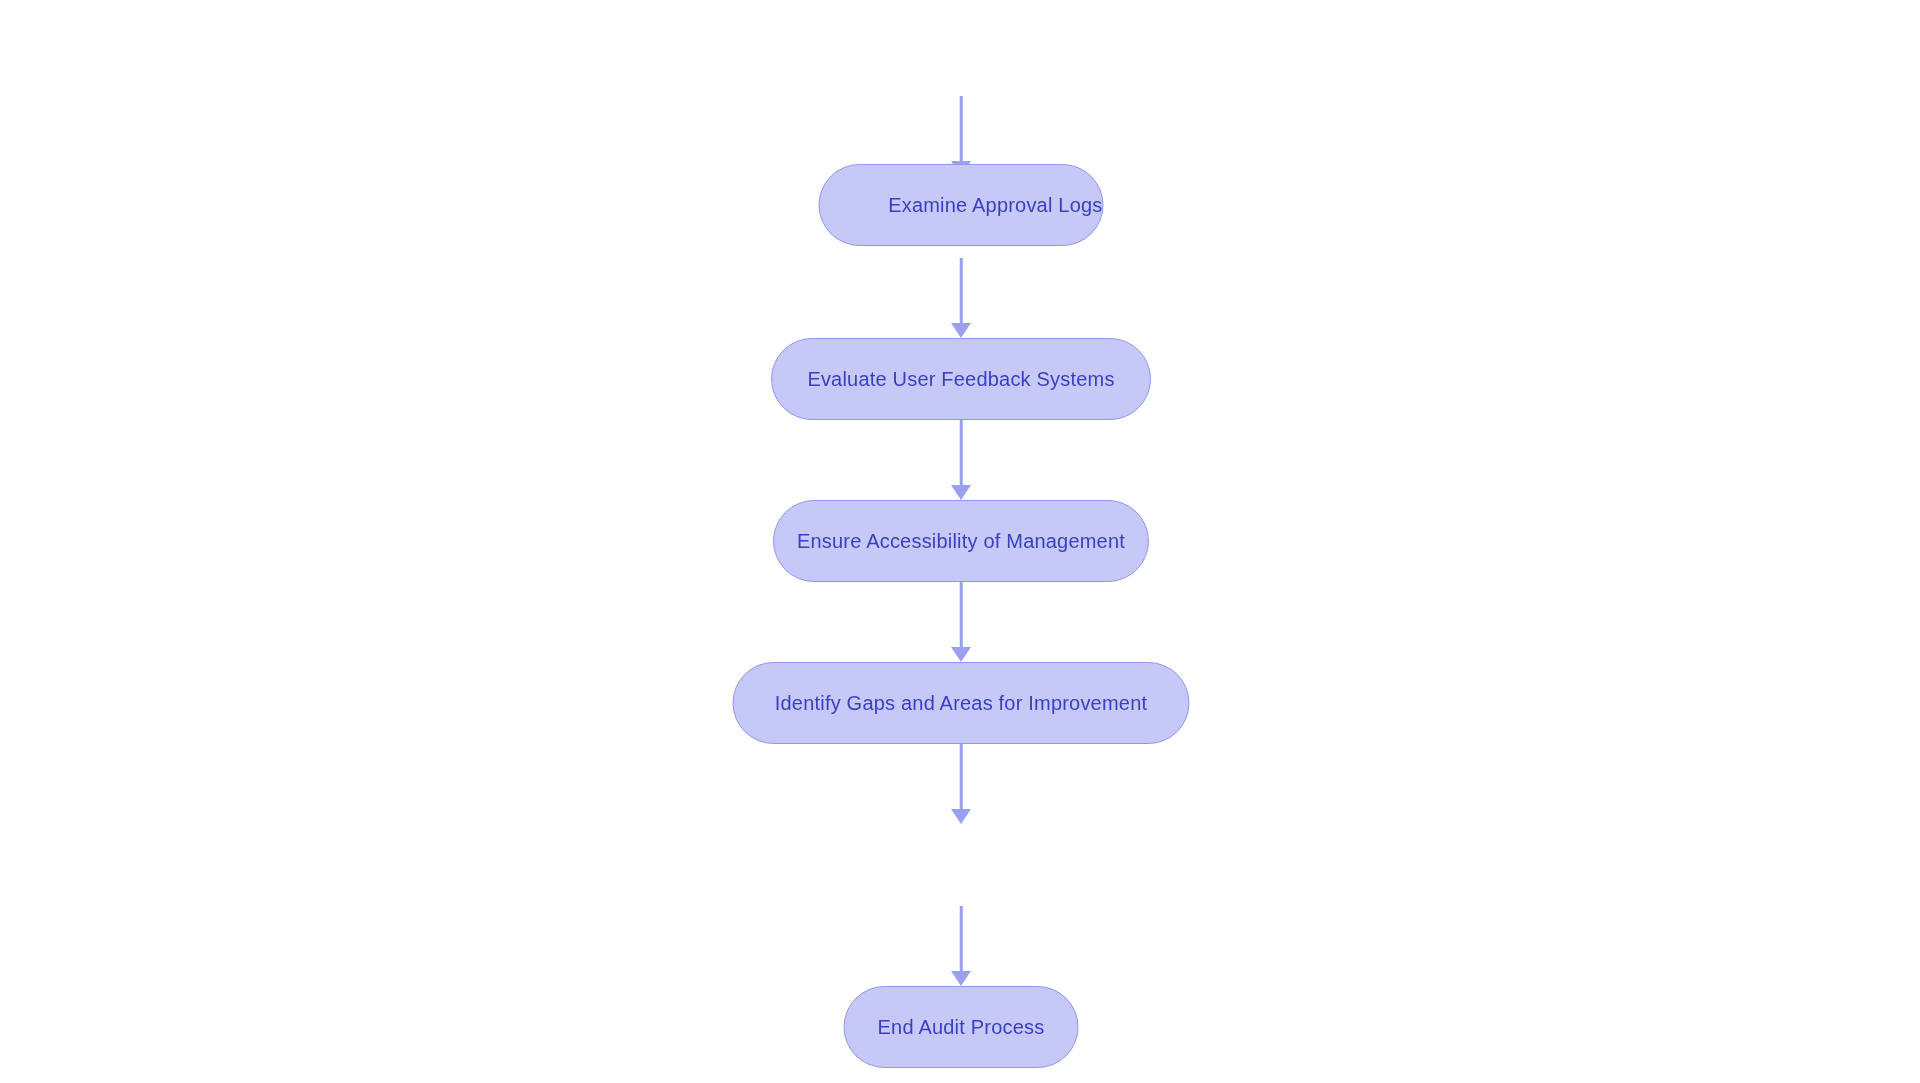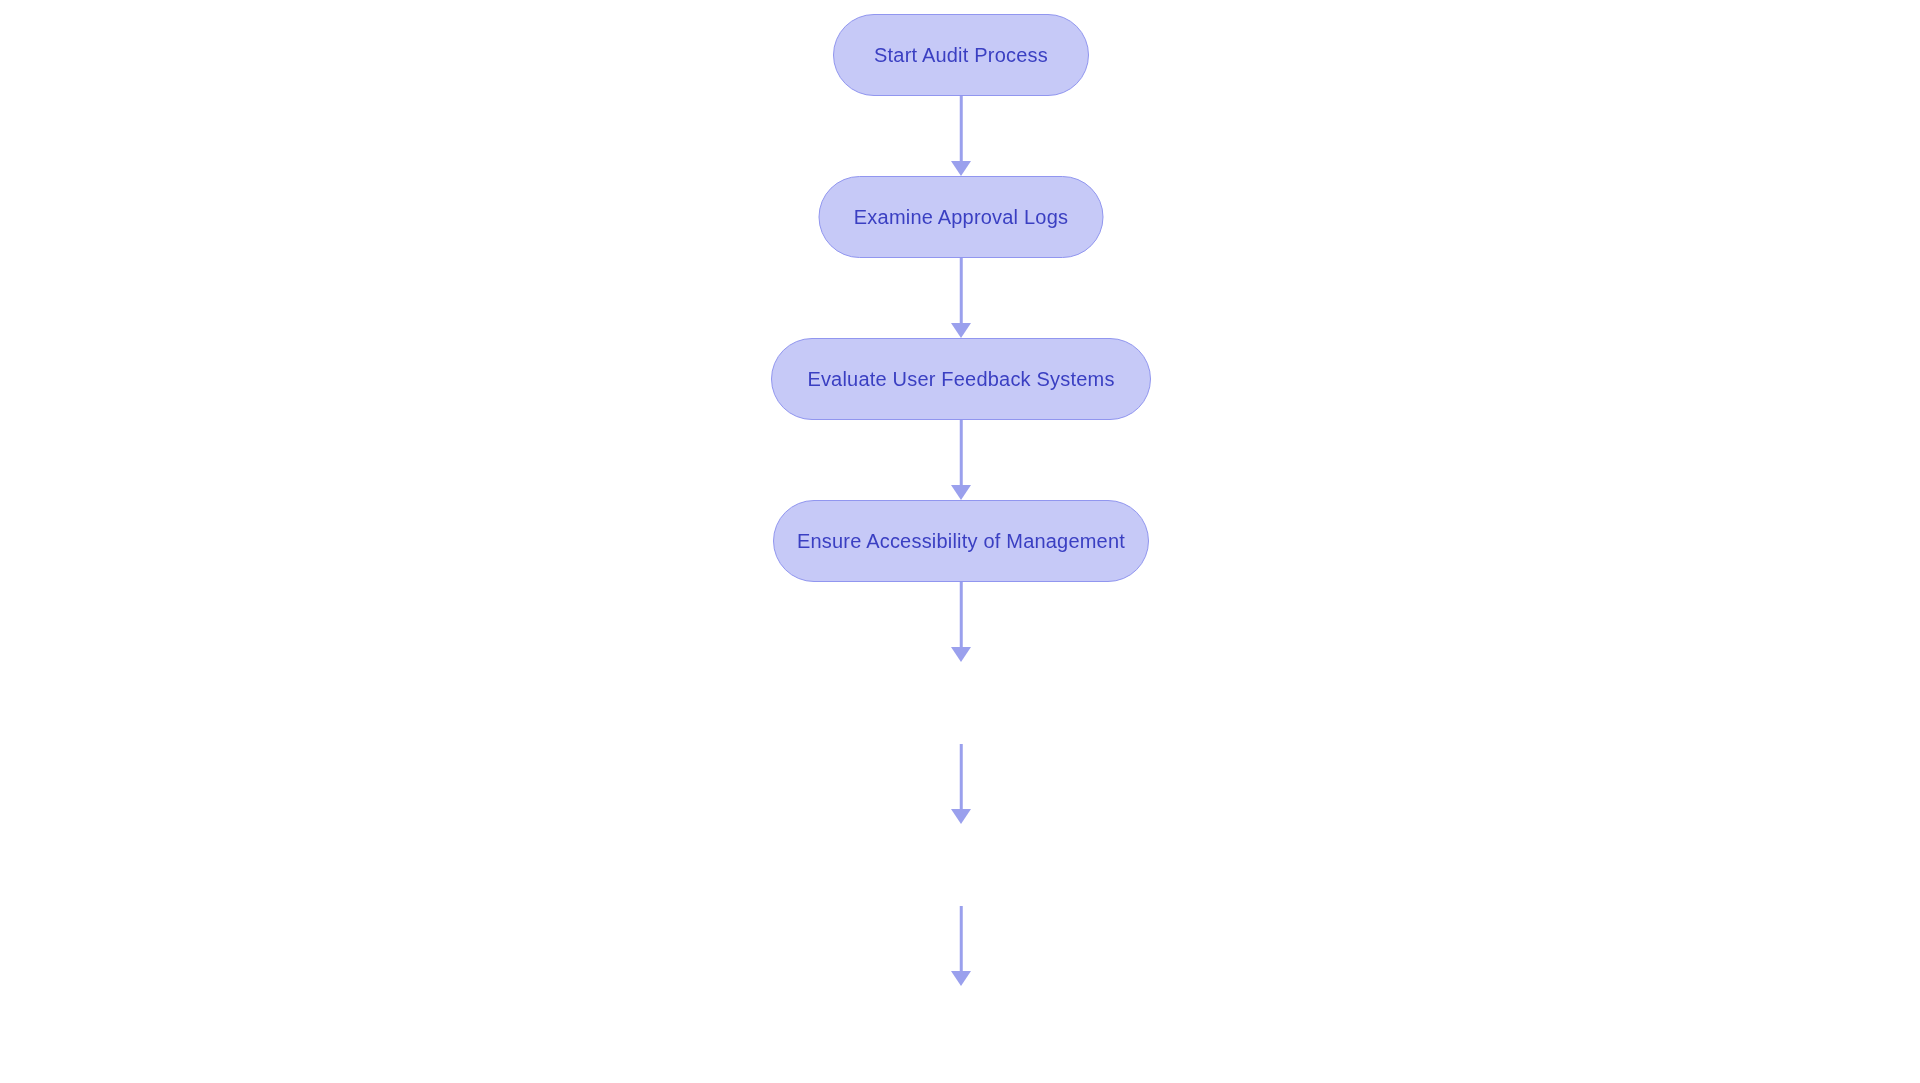--- a/index.html
+++ b/index.html
@@ -32,21 +32,21 @@
     color: var(--node-text);
     display: flex;
     align-items: center;
     justify-content: center;
     font-size: 20px;
     letter-spacing: 0.2px;
     white-space: nowrap;
     text-align: center;
   }
   .n1 { top: 14px;  width: 256px; }
-  .n2 { top: 176px; width: 285px; }
+  .n2 { top: 164px; width: 285px; justify-content: flex-end; }
   .n3 { top: 338px; width: 380px; }
   .n4 { top: 500px; width: 376px; }
   .n5 { top: 662px; width: 457px; }
   .n6 { top: 824px; width: 444px; }
   .n7 { top: 986px; width: 235px; }
 
   .arrow {
     position: absolute;
     left: 961px;
     transform: translateX(-50%);
@@ -78,23 +78,20 @@
     border-left: 10.5px solid transparent;
     border-right: 10.5px solid transparent;
     border-top: 15px solid var(--arrow);
   }
 </style>
 </head>
 <body>
 
 <div class="canvas">
 
-  <div class="node n1">
-    <span>Start Audit Process</span>
-  </div>
 
   <div class="arrow a1">
     <div class="arrow-line"></div>
     <div class="arrow-head"></div>
   </div>
 
   <div class="node n2">
     <span>Examine Approval Logs</span>
   </div>
 
@@ -114,26 +111,32 @@
 
   <div class="node n4">
     <span>Ensure Accessibility of Management</span>
   </div>
 
   <div class="arrow a4">
     <div class="arrow-line"></div>
     <div class="arrow-head"></div>
   </div>
 
+  <div class="node n5">
+    <span>Identify Gaps and Areas for Improvement</span>
+  </div>
 
   <div class="arrow a5">
     <div class="arrow-line"></div>
     <div class="arrow-head"></div>
   </div>
 
 
   <div class="arrow a6">
     <div class="arrow-line"></div>
     <div class="arrow-head"></div>
   </div>
 
+  <div class="node n7">
+    <span>End Audit Process</span>
+  </div>
 
 </div>
 
 </body></html>

